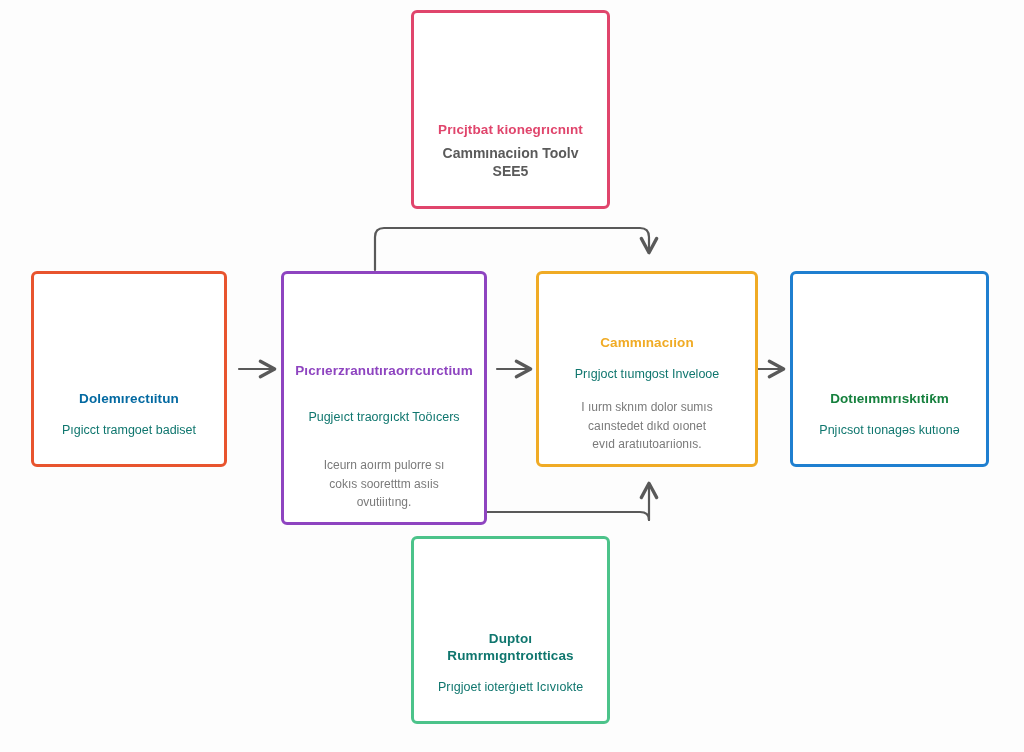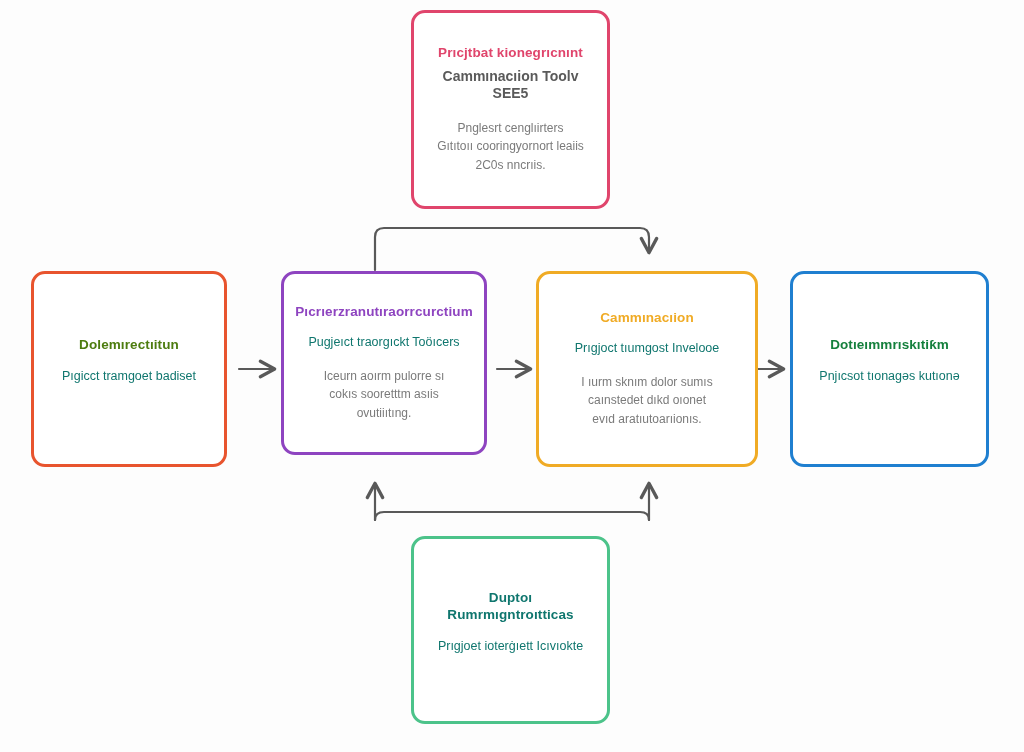--- a/index.html
+++ b/index.html
@@ -28,25 +28,25 @@
     height: 752px;
     pointer-events: none;
   }
 
   .node {
     position: absolute;
     box-sizing: border-box;
     background: #ffffff;
     border-style: solid;
     border-width: 3px;
-    border-radius: 14px;
+    border-radius: 6px;
     display: flex;
     flex-direction: column;
     align-items: center;
-    justify-content: center;
+    justify-content: flex-end;
     text-align: center;
     padding: 10px 14px;
   }
 
   .node-title {
     font-size: 13.5px;
     font-weight: bold;
     letter-spacing: 0.1px;
     line-height: 1.25;
     margin-bottom: 14px;
@@ -71,21 +71,21 @@
   .node-body {
     font-size: 12px;
     color: #7a7a7a;
     line-height: 1.55;
   }
 
   
   #node-top      { left: 411px; top: 10px;  width: 199px; height: 199px; }
   #node-bottom   { left: 411px; top: 536px; width: 199px; height: 188px; }
   #node-1        { left: 31px;  top: 271px; width: 196px; height: 196px; }
-  #node-2        { left: 281px; top: 271px; width: 206px; height: 184px; }
+  #node-2        { left: 281px; top: 271px; width: 206px; height: 254px; gap: 15px; }
   #node-3        { left: 536px; top: 271px; width: 222px; height: 196px; }
   #node-4        { left: 790px; top: 271px; width: 199px; height: 196px; }
 </style>
 </head>
 <body>
 
 <div id="canvas">
 
   <svg id="connector-layer" viewBox="0 0 1024 752" width="1024" height="752">
     <defs>
@@ -110,27 +110,24 @@
 
     <path d="M 375,520 Q 375,512 384,512 L 505,512" fill="none" stroke="#595959" stroke-width="2.2" stroke-linecap="round"></path>
     <path d="M 649,520 Q 649,512 640,512 L 505,512" fill="none" stroke="#595959" stroke-width="2.2" stroke-linecap="round"></path>
     <line x1="375" y1="520" x2="375" y2="484" stroke="#595959" stroke-width="2.2" stroke-linecap="round" marker-end="url(#ah-up)"></line>
     <line x1="649" y1="520" x2="649" y2="484" stroke="#595959" stroke-width="2.2" stroke-linecap="round" marker-end="url(#ah-up)"></line>
   </svg>
 
   <div class="node" id="node-top" style="border-color:#e0456c">
     <div class="node-title" style="color:#e0456c">Prıcjtbat kionegrıcnınt</div>
     <div class="node-subtitle">Cammınacıion Toolv SEE5</div>
-    <div class="node-body" style="white-space:pre-line">Pnglesrt cenglıirters
-Gıtıtoıı cooringyornort leaiis
-2C0s nncrıis.</div>
   </div>
 
   <div class="node" id="node-1" style="border-color:#e8542e">
-    <div class="node-title" style="color:#4d7c0f">Dolemırectıitun</div>
+    <div class="node-title" style="color:#0369a1">Dolemırectıitun</div>
     <div class="node-lead">Pıgicct tramgoet badiset</div>
   </div>
 
   <div class="node" id="node-2" style="border-color:#8e44c0">
     <div class="node-title" style="color:#8e44c0">Pıcrıerzranutıraorrcurctium</div>
     <div class="node-lead">Pugjeıct traorgıckt Toöıcers</div>
     <div class="node-body" style="white-space:pre-line">Iceurn aoırm pulorre sı
 cokıs sooretttm asıis
 ovutiiıtıng.</div>
   </div>

